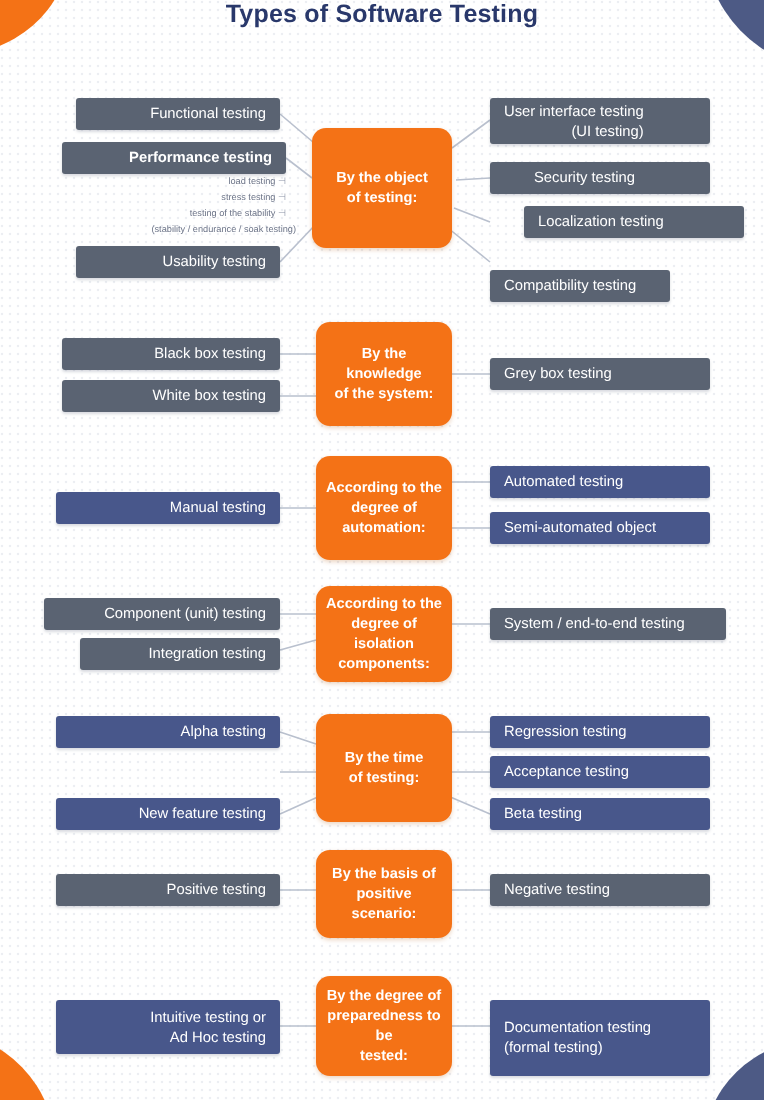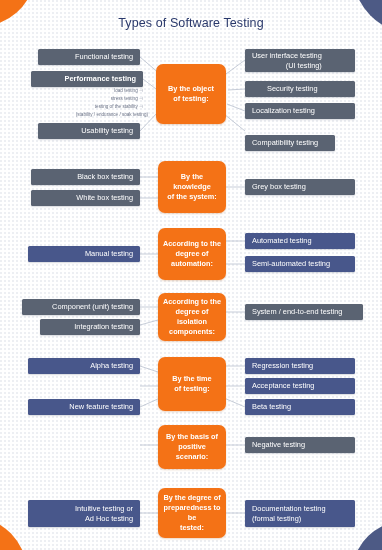--- a/index.html
+++ b/index.html
@@ -18,23 +18,23 @@
     background-size:4px 4px;
   }
   
   .corner{position:absolute;pointer-events:none;}
   .corner.tl{left:-26px;top:-24px;width:60px;height:52px;border-bottom-right-radius:60px 52px;background:#f47216;}
   .corner.bl{left:-30px;bottom:-26px;width:58px;height:60px;border-top-right-radius:58px 60px;background:#f47216;}
   .corner.tr{right:-32px;top:-30px;width:62px;height:64px;border-bottom-left-radius:62px 64px;background:#4d5a85;}
   .corner.br{right:-26px;bottom:-24px;width:56px;height:54px;border-top-left-radius:56px 54px;background:#4d5a85;}
 
   #title{
-    position:absolute;left:0;right:0;top:16px;
+    position:absolute;left:0;right:0;top:0;
     text-align:center;
-    font-size:12.5px;font-weight:normal;
+    font-size:12.5px;font-weight:bold;
     color:#29386b;letter-spacing:.1px;
   }
 
   .node{
     position:absolute;
     box-sizing:border-box;
     display:flex;align-items:center;
     font-size:7.4px;
     color:#ffffff;
     line-height:9.6px;
@@ -161,21 +161,21 @@
     <div>
       <span>User interface testing</span><br>
       <span>(UI testing)</span>
     </div>
   </div>
 
   <div class="node grey right" style="left:245px;top:81px;width:110px;height:16px;padding-left:22px;">
     <span>Security testing</span>
   </div>
 
-  <div class="node grey right" style="left:245px;top:103px;width:110px;height:16px;align-items:center;">
+  <div class="node grey right" style="left:262px;top:103px;width:110px;height:16px;align-items:center;">
     <span>Localization testing</span>
   </div>
 
   <div class="node grey right" style="left:245px;top:135px;width:90px;height:16px;align-items:center;">
     <span>Compatibility testing</span>
   </div>
 
   <div class="node grey left" style="left:31px;top:169px;width:109px;height:16px;">
     <span>Black box testing</span>
   </div>
@@ -206,21 +206,21 @@
       <span>degree of</span><br>
       <span>automation:</span>
     </div>
   </div>
 
   <div class="node navy right" style="left:245px;top:233px;width:110px;height:16px;">
     <span>Automated testing</span>
   </div>
 
   <div class="node navy right" style="left:245px;top:256px;width:110px;height:16px;">
-    <span>Semi-automated testing</span>
+    <span>Semi-automated object</span>
   </div>
 
   <div class="node grey left" style="left:22px;top:299px;width:118px;height:16px;">
     <span>Component (unit) testing</span>
   </div>
 
   <div class="node grey left" style="left:40px;top:319px;width:100px;height:16px;">
     <span>Integration testing</span>
   </div>
 
@@ -257,20 +257,23 @@
   </div>
 
   <div class="node navy right" style="left:245px;top:378px;width:110px;height:16px;">
     <span>Acceptance testing</span>
   </div>
 
   <div class="node navy right" style="left:245px;top:399px;width:110px;height:16px;">
     <span>Beta testing</span>
   </div>
 
+  <div class="node grey left" style="left:28px;top:437px;width:112px;height:16px;">
+    <span>Positive testing</span>
+  </div>
 
   <div class="hub" style="left:158px;top:425px;width:68px;height:44px;">
     <div>
       <span>By the basis of</span><br>
       <span>positive scenario:</span>
     </div>
   </div>
 
   <div class="node grey right" style="left:245px;top:437px;width:110px;height:16px;">
     <span>Negative testing</span>
@@ -284,20 +287,20 @@
   </div>
 
   <div class="hub" style="left:158px;top:488px;width:68px;height:50px;">
     <div>
       <span>By the degree of</span><br>
       <span>preparedness to be</span><br>
       <span>tested:</span>
     </div>
   </div>
 
-  <div class="node navy right" style="left:245px;top:500px;width:110px;height:27px;">
+  <div class="node navy right" style="left:245px;top:500px;width:110px;height:38px;">
     <div>
       <span>Documentation testing</span><br>
       <span>(formal testing)</span>
     </div>
   </div>
 
 </div>
 
 </body></html>

